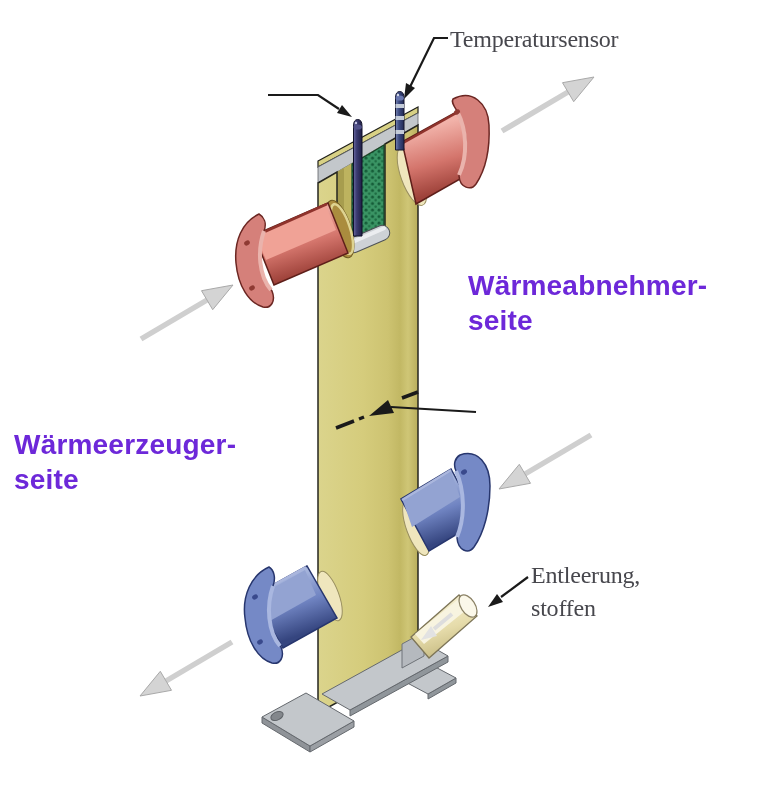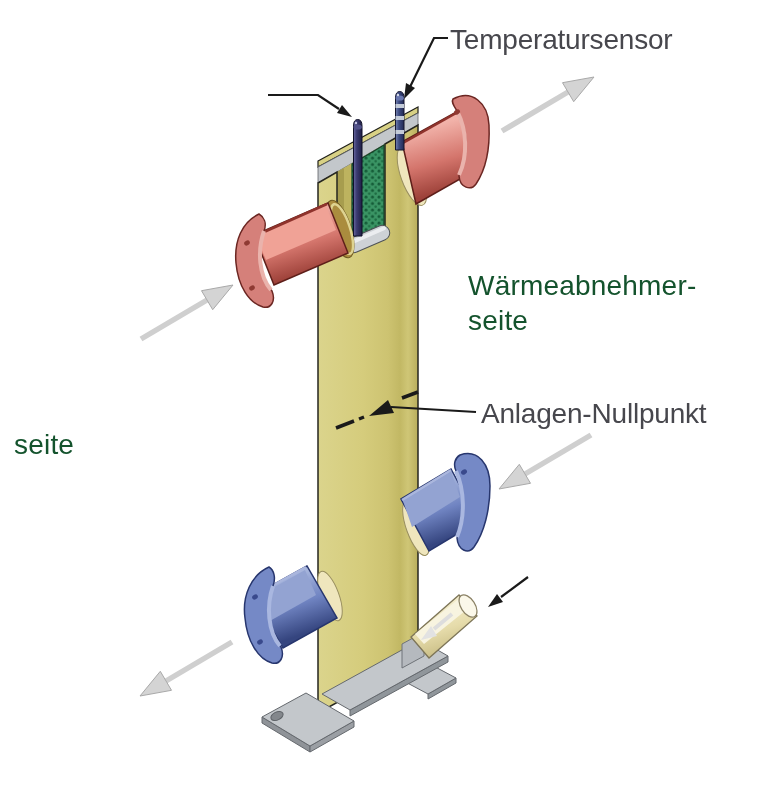--- a/index.html
+++ b/index.html
@@ -1,21 +1,21 @@
 <!DOCTYPE html>
 <html style="--background: #ffffff; --text: #47474d; --leader_line: #1a1a1a; --column_yellow: #d5cd7d; --hot_pipe_red: #d5807a; --cold_pipe_blue: #7589c6; --mesh_green: #3a9464; --vent_rod_navy: #3c3c6e; --flow_arrow_gray: #cfcfcf; --steel_gray: #c3c7cb; --drain_cream: #efe6bd;"><head>
 <meta charset="utf-8">
 <style>
   html,body{margin:0;padding:0;background:#fff;}
   #stage{position:relative;width:768px;height:812px;background:var(--background,#fff);overflow:hidden;
          font-family:"Liberation Sans","DejaVu Sans",sans-serif;}
   #scene{position:absolute;left:0;top:0;}
   .lbl{position:absolute;color:var(--text,#47474d);white-space:nowrap;}
-  .lbl-regular{font-size:28px;line-height:33px;font-weight:400;letter-spacing:-0.2px;}
-  .lbl-bold{font-size:28px;line-height:35px;font-weight:400;color:#14532d;letter-spacing:0.2px;}
+  .lbl-regular{font-size:24px;line-height:33px;font-weight:400;letter-spacing:-0.2px;font-family:Liberation Serif, serif;}
+  .lbl-bold{font-size:28px;line-height:35px;font-weight:700;color:#6d28d9;letter-spacing:0.2px;}
   #lbl-temperatursensor{left:450px;top:23px;}
   #lbl-entlueftung{left:144px;top:81px;}
   #lbl-waermeabnehmer{left:468px;top:268px;}
   #lbl-anlagen{left:481px;top:397px;}
   #lbl-waermeerzeuger{left:14px;top:427px;}
   #lbl-entleerung{left:531px;top:559px;}
 </style>
 </head>
 <body>
 
@@ -218,22 +218,24 @@
 </svg>
 
 <div class="lbl lbl-regular" id="lbl-temperatursensor">Temperatursensor</div>
 
 
 <div class="lbl lbl-bold" id="lbl-waermeabnehmer">
   <div>Wärmeabnehmer-</div>
   <div>seite</div>
 </div>
 
-<div class="lbl lbl-regular" id="lbl-anlagen">Anlagen-Nullpunkt</div>
 
 <div class="lbl lbl-bold" id="lbl-waermeerzeuger">
+  <div>Wärmeerzeuger-</div>
   <div>seite</div>
 </div>
 
 <div class="lbl lbl-regular" id="lbl-entleerung">
+  <div>Entleerung,</div>
+  <div>stoffen</div>
 </div>
 
 </div>
 
 </body></html>

